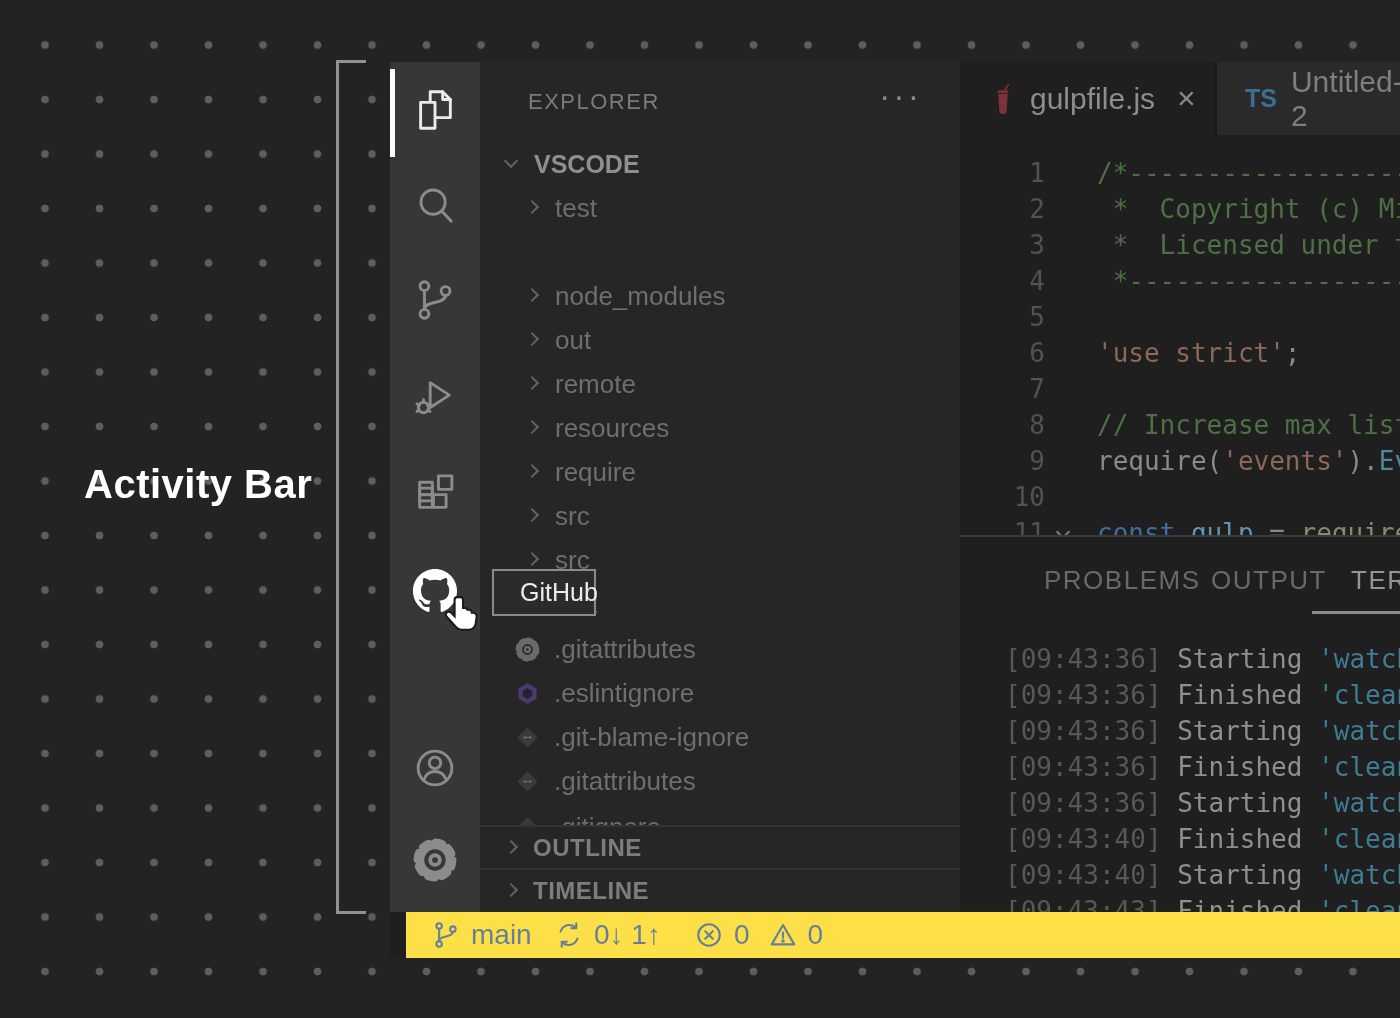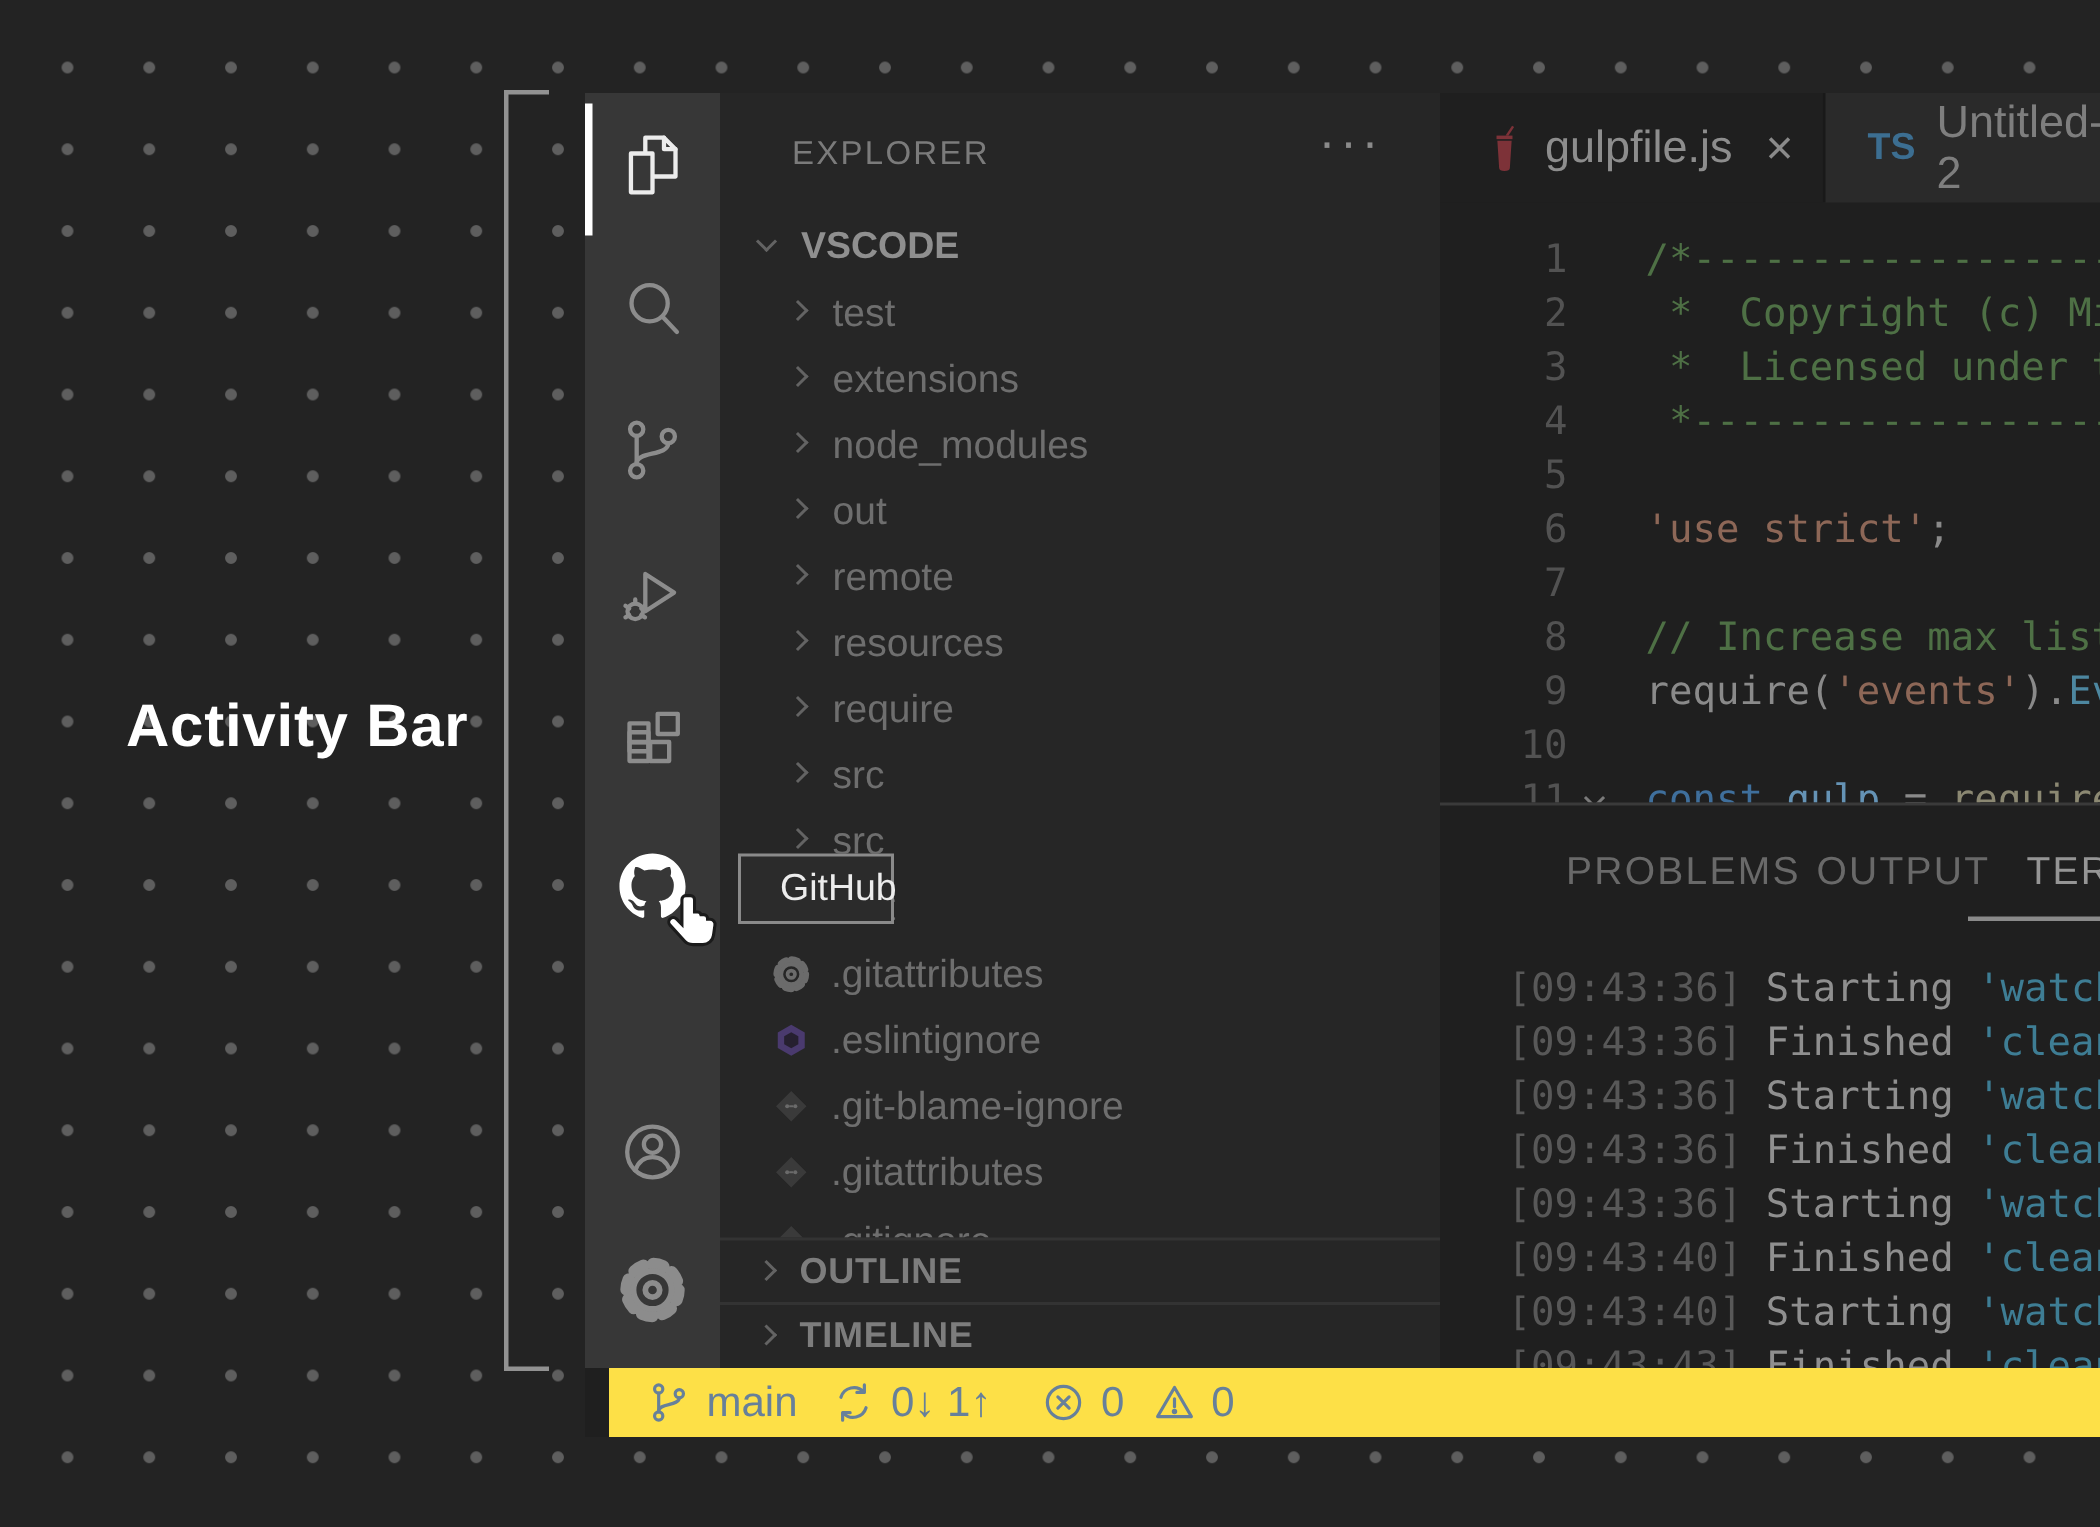--- a/index.html
+++ b/index.html
@@ -173,24 +173,20 @@
       </div>
       <div class="row section-root" style="top:80px">
         <span class="chev down"></span>
         <span>VSCODE</span>
       </div>
 
       <div class="row folder" style="top:124px">
           <span class="chev"></span>
           <span>test</span>
         </div>
-      <div class="row folder" style="top:168px">
-          <span class="chev"></span>
-          <span>extensions</span>
-        </div>
       <div class="row folder" style="top:212px">
           <span class="chev"></span>
           <span>node_modules</span>
         </div>
       <div class="row folder" style="top:256px">
           <span class="chev"></span>
           <span>out</span>
         </div>
       <div class="row folder" style="top:300px">
           <span class="chev"></span>

